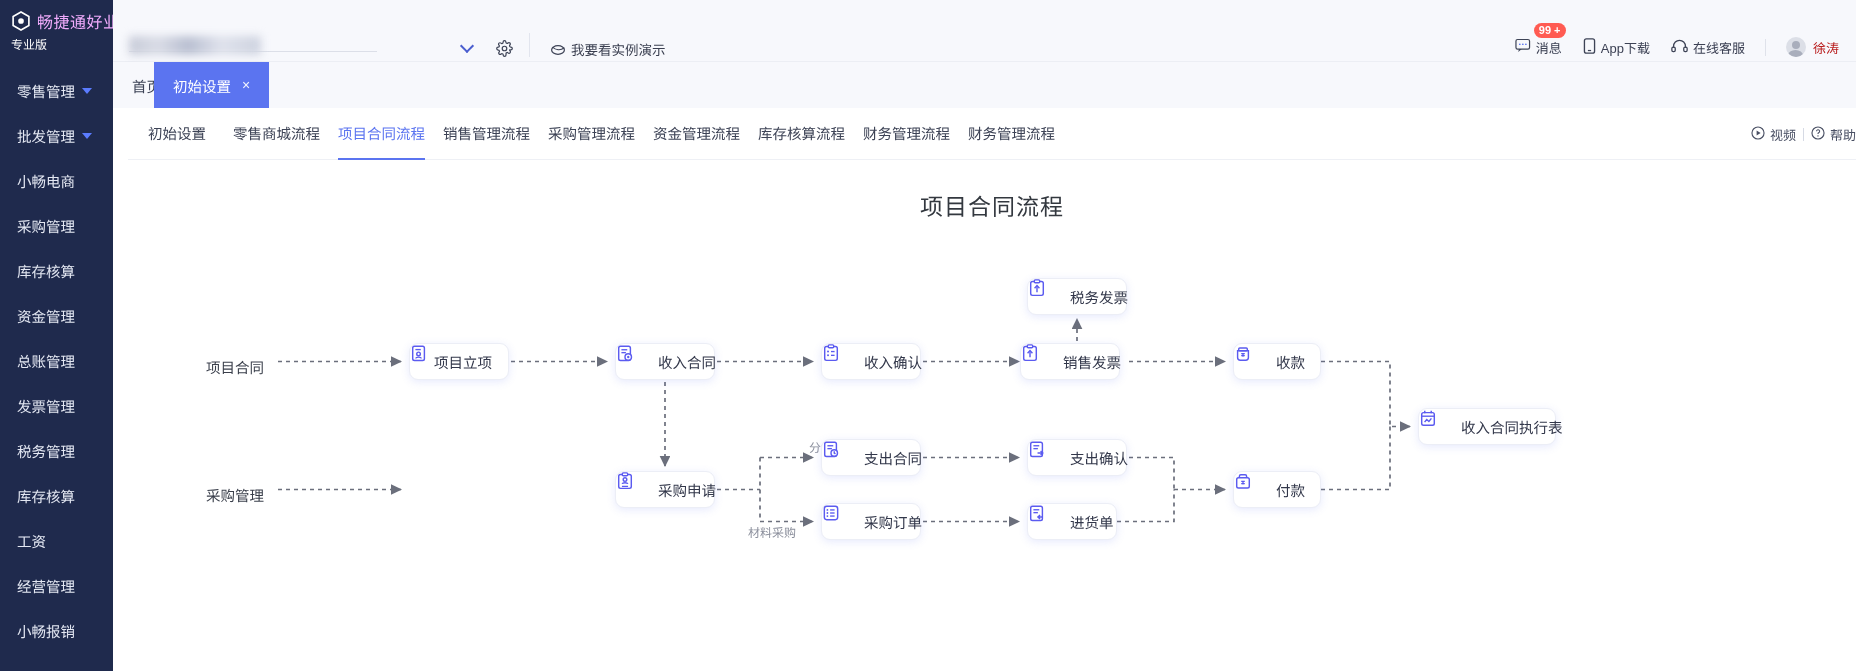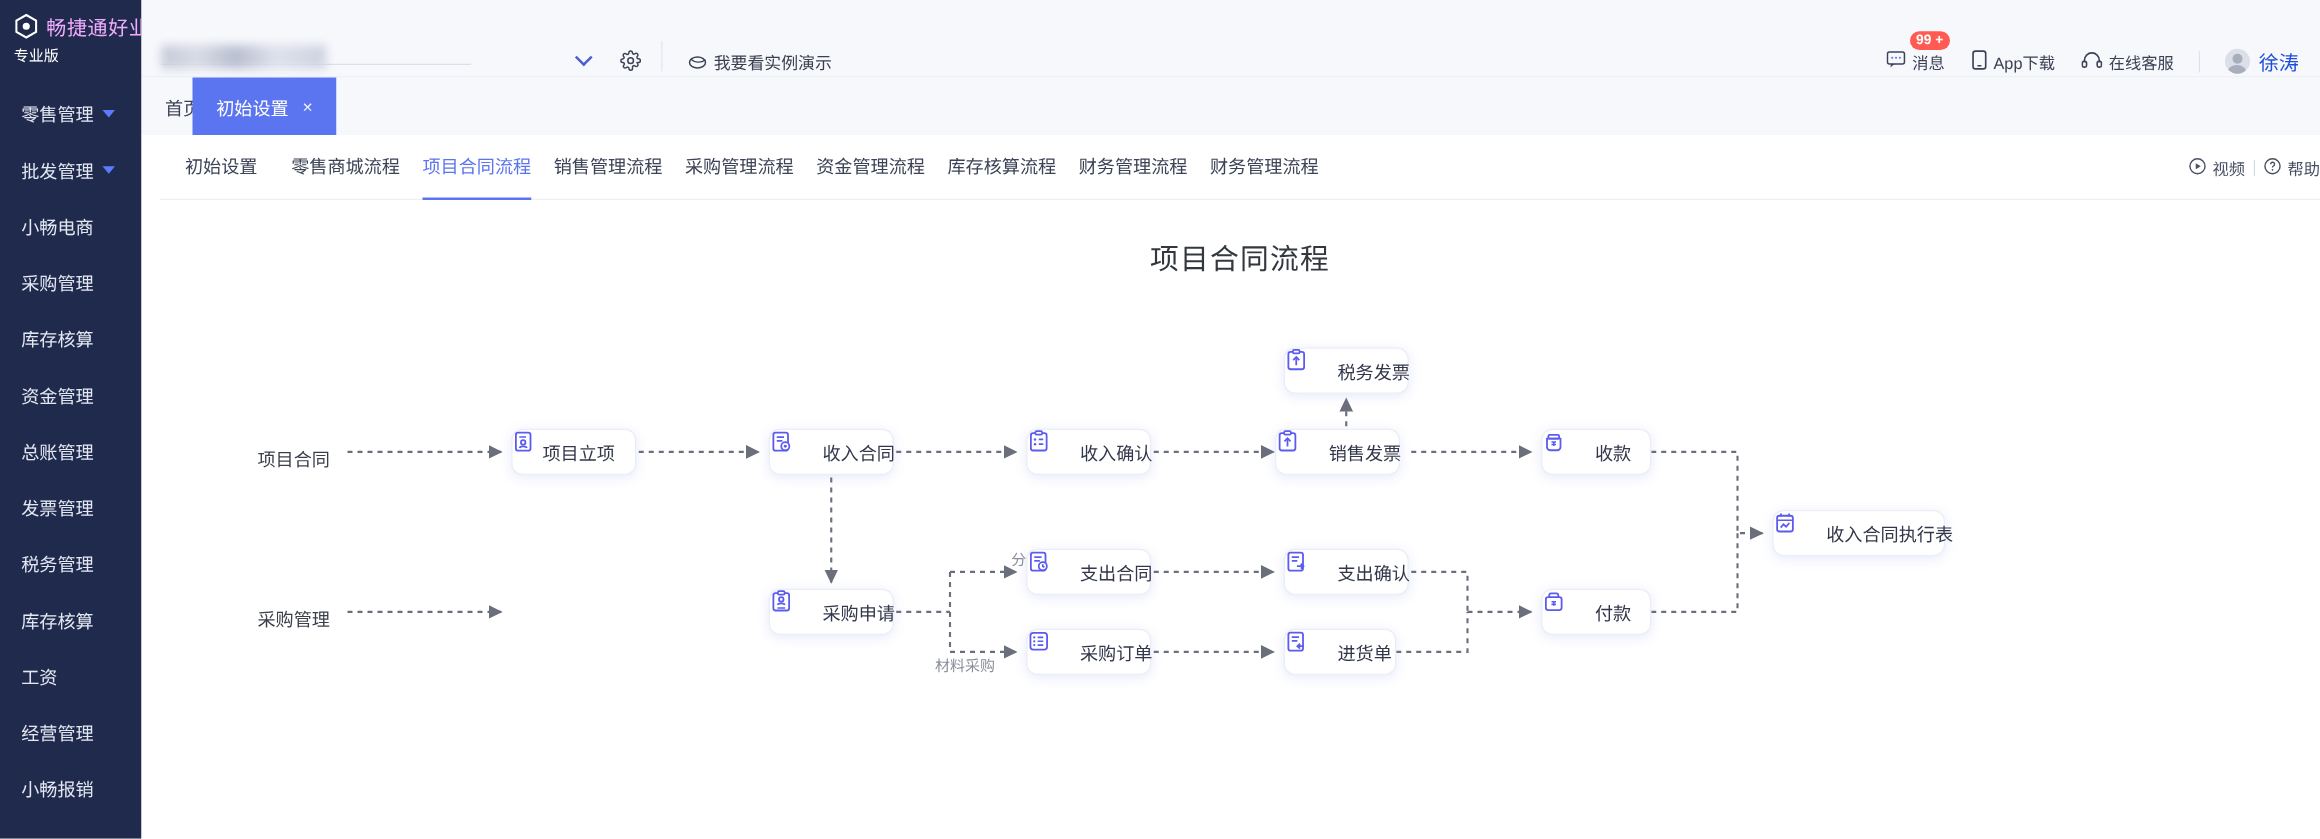--- a/index.html
+++ b/index.html
@@ -77,21 +77,21 @@
     background: #ff5b52; color: #fff; font-size: 11px; font-weight: bold;
     border-radius: 10px; padding: 1px 5px 2px 5px; line-height: 1.15; white-space: nowrap;
   }
   .hdr-sep { width: 1px; height: 17px; background: #dfe2ea; margin: 0 8px; }
   .avatar {
     width: 20px; height: 20px; border-radius: 50%; background: #dcdfe7;
     position: relative; overflow: hidden; flex: 0 0 20px;
   }
   .avatar::before { content:""; position:absolute; left:6px; top:3.5px; width:8px;height:8px;border-radius:50%;background:#a9aebc; }
   .avatar::after  { content:""; position:absolute; left:2.5px; top:13px; width:15px;height:11px;border-radius:50% 50% 0 0;background:#a9aebc; }
-  .user-name { font-size: 16px; color: #1d4ed8; }
+  .user-name { font-size: 13px; color: #b91c1c; }
 
   
   .tabstrip {
     position: absolute; left: 113px; top: 62px; right: 0; height: 46px;
     background: #f7f8fc;
   }
   .ptab {
     position: absolute; top: 0; height: 46px; display: flex; align-items: center;
     padding: 0 19px; font-size: 14.5px; color: #3d4356; cursor: pointer; white-space: nowrap;
   }

